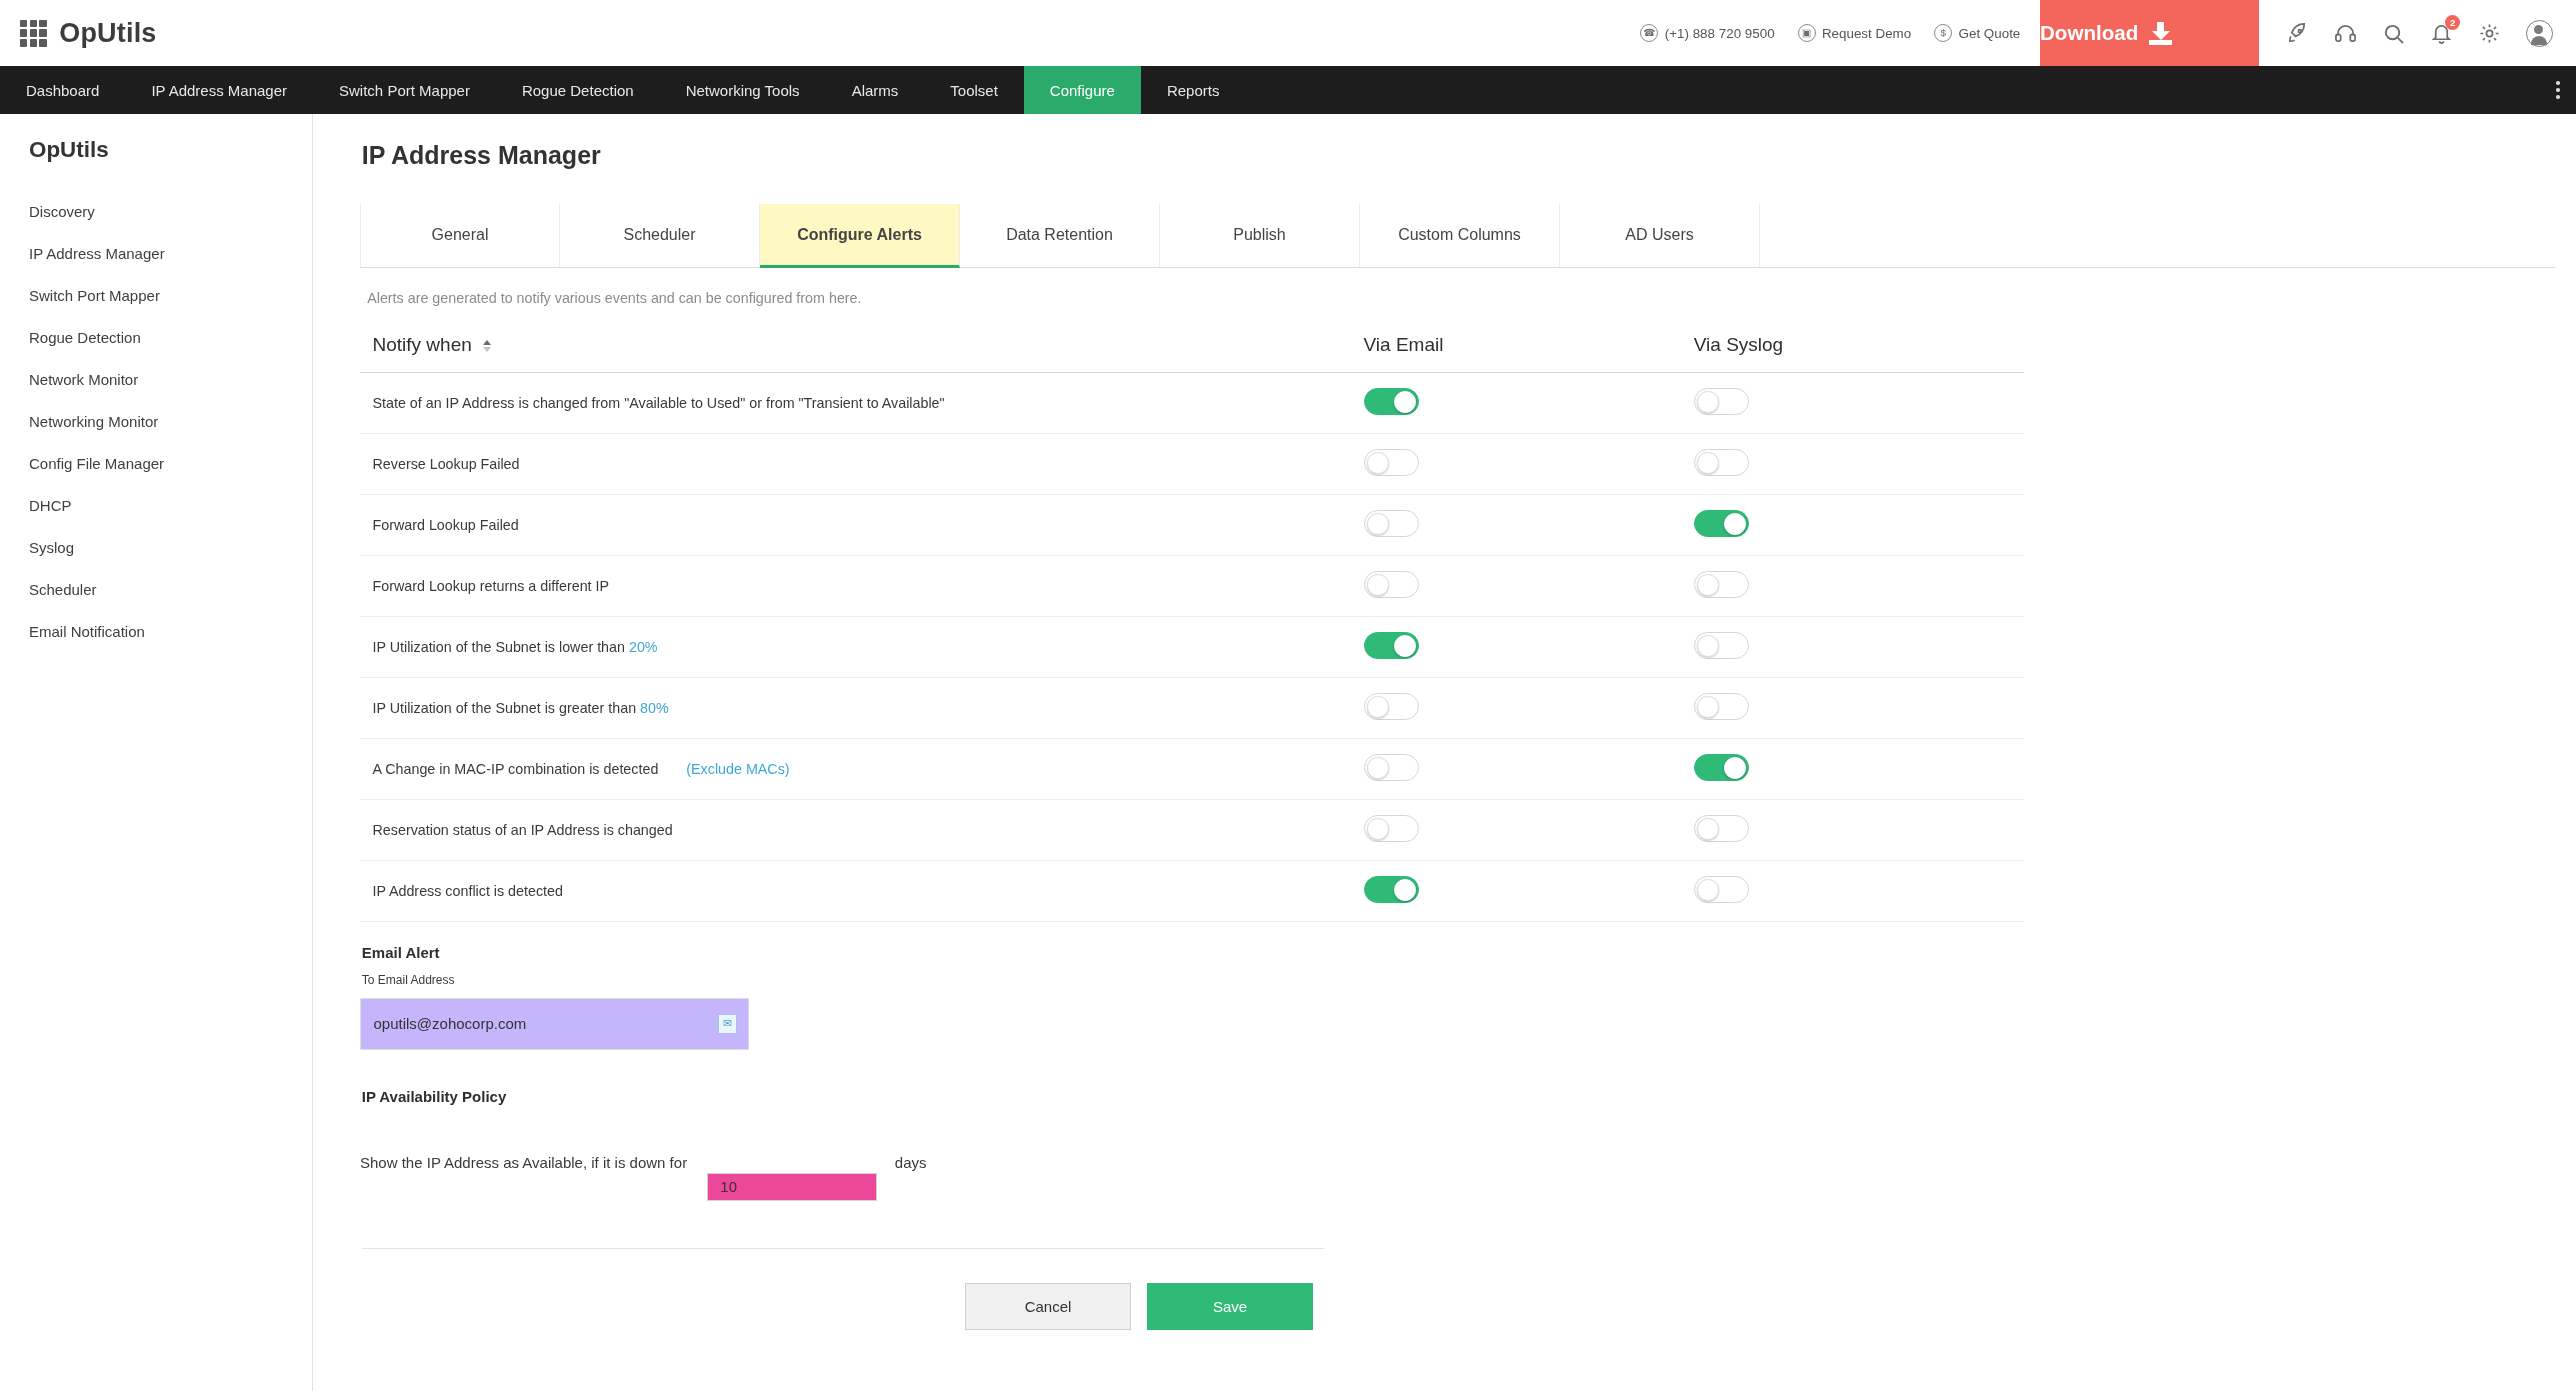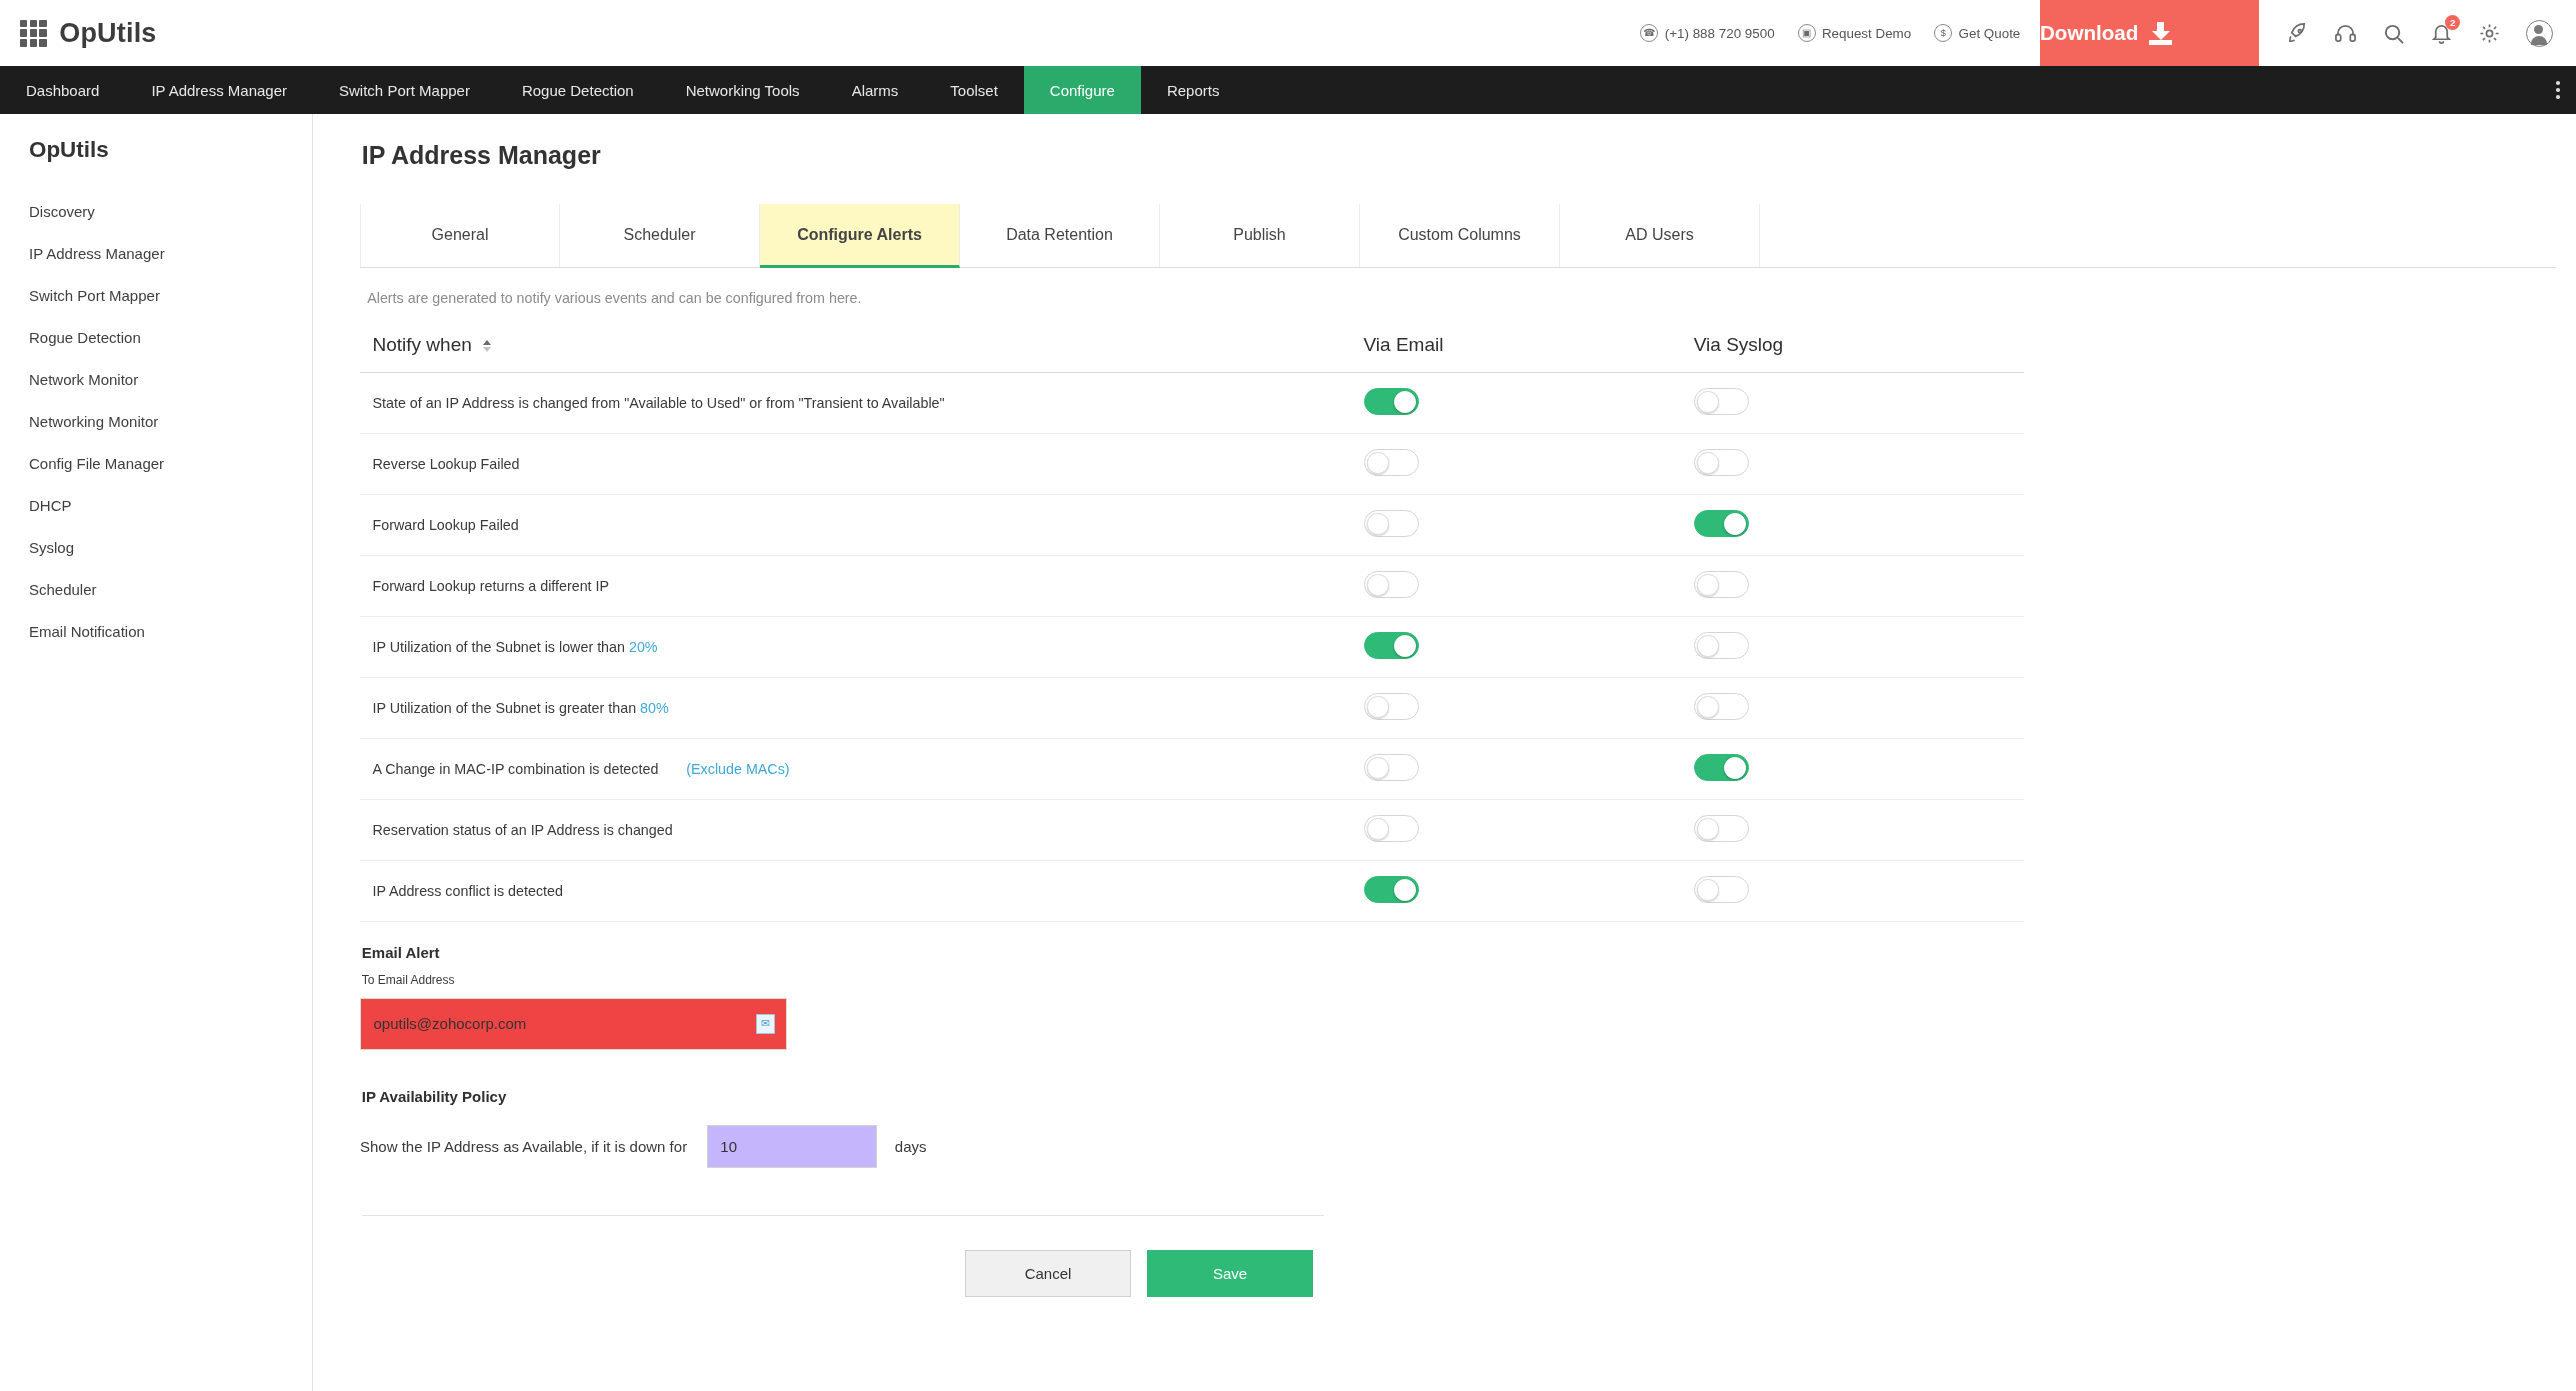--- a/index.html
+++ b/index.html
@@ -161,36 +161,36 @@
     border-radius: 50%; background: #ffffff; border:1.3px solid #dcdcdc;
     box-shadow: 0 0.9px 1.8px rgba(0,0,0,.18);
   }
   .toggle.on { background: #2fbb77; border-color:#2fbb77; }
   .toggle.on .knob { left: 29.5px; border-color: #fff; box-shadow: 0 0.9px 2.7px rgba(0,0,0,.25); }
 
   
   .section-title { font-size: 15px; font-weight: bold; color:#2f2f2f; margin: 21.5px 0 12.5px 1.8px;}
   .field-label { font-size: 12px; color: #3a3a3a; margin: 0 0 10.7px 1.8px;}
   .email-box {
-    width: 427px; height: 52px; background: #ef4444; border: 0.9px solid #dcdcdc;
+    width: 389px; height: 52px; background: #c4b5fd; border: 0.9px solid #dcdcdc;
     display:flex; align-items:center; padding: 0 12.5px; position:relative;
     font-size: 15px; color:#333;
   }
   .email-chip {
     position:absolute; right: 10.7px; width: 19.7px; height: 19.7px;
     border:0.9px solid #9ec6e0; background:#eaf5fc; color:#4a9ed0;
     font-size: 10.7px; display:flex; align-items:center; justify-content:center;
   }
 
   .avail-title { font-size:15px; font-weight:bold; color:#2f2f2f; margin: 38px 0 19.7px 1.8px;}
   .avail-row { display:flex; align-items:center; gap: 0; }
   .avail-row .lbl { font-size: 15px; color:#3a3a3a; margin-right: 19.7px;}
   .days-input {
-    width: 170px; height: 43px; border:0.9px solid #d2d2d2; background:#c4b5fd;
-    font-size: 15px; padding: 0 12.5px; color:#333; font-family: "Liberation Sans", sans-serif;
+    width: 170px; height: 28px; border:0.9px solid #d2d2d2; background:#ec4899;
+    font-size: 15px; padding: 0 12.5px; color:#333; font-family: "Liberation Sans", sans-serif; margin-top: 48px;
   }
   .days-unit { font-size: 15px; color:#3a3a3a; margin-left: 18px;}
 
   .divider { width: 962px; height:0.9px; background:#e3e3e3; margin: 47px 0 0 1.8px;}
 
   .actions { display:flex; gap: 16px; margin: 34px 0 0 605px; }
   .btn {
     width: 166px; height: 47px; font-size: 15px; cursor:pointer;
     display:flex; align-items:center; justify-content:center;
     border: 0.9px solid #d0d0d0; background:#f0f0f0; color:#333;

